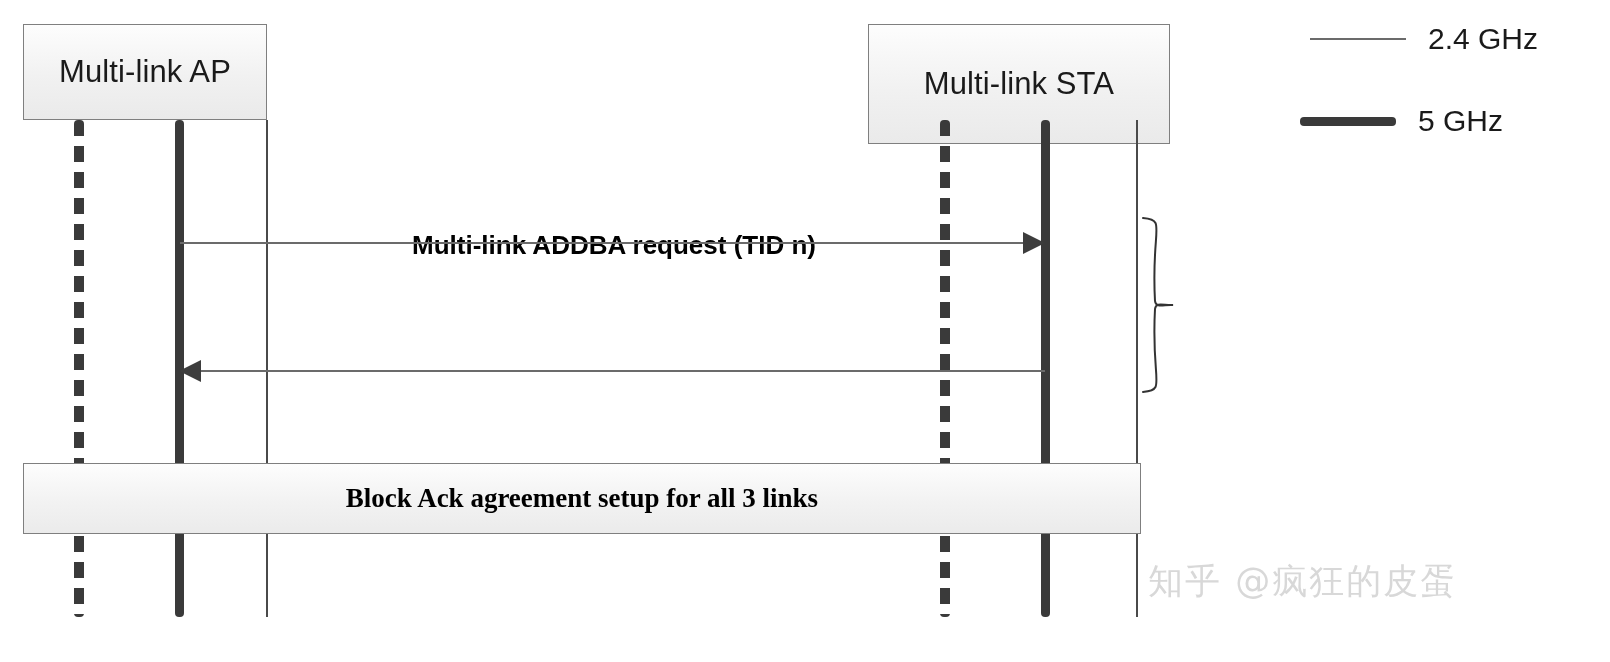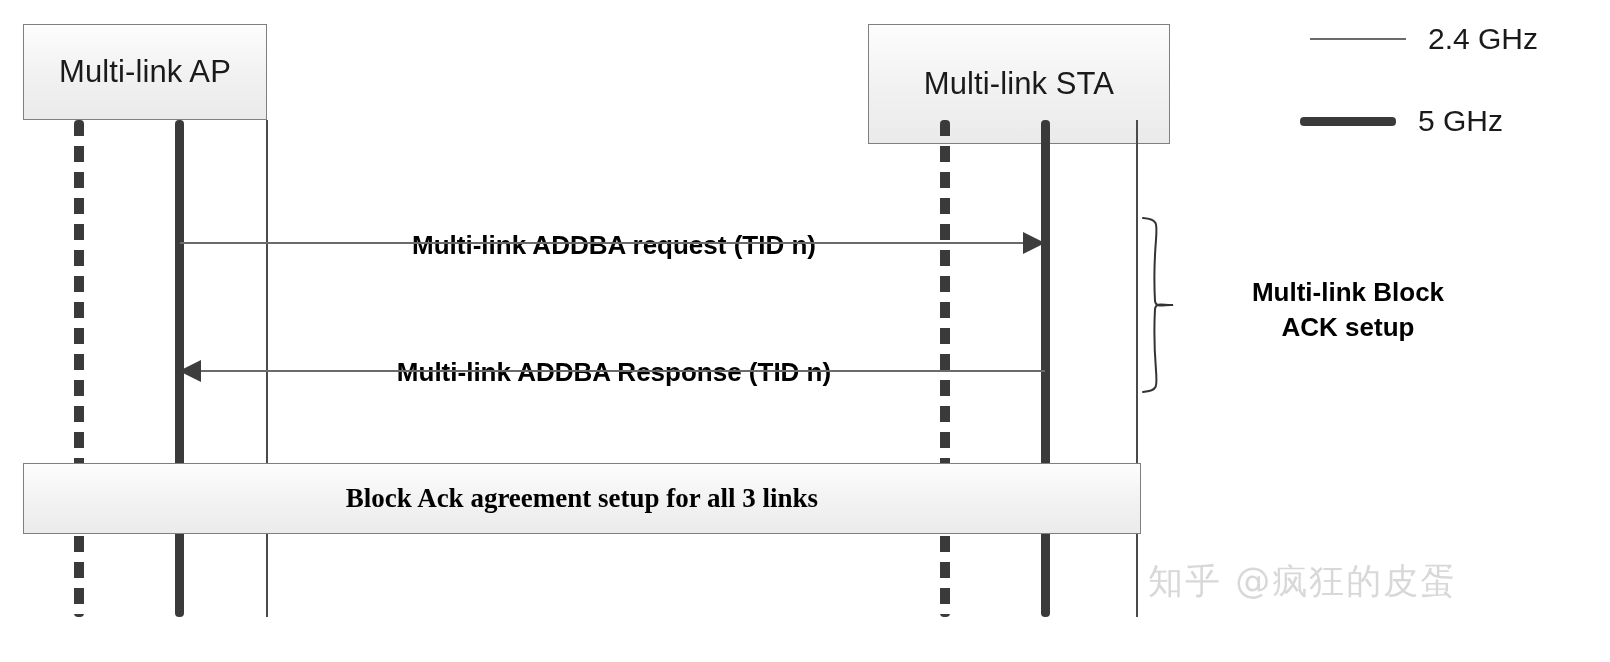--- a/index.html
+++ b/index.html
@@ -194,38 +194,33 @@
   <div class="lifeline thin" style="left:266px; top:120px; height:497px;"></div>
 
   <div class="lifeline dashed" style="left:940px; top:120px; height:497px;"></div>
   <div class="lifeline thick" style="left:1041px; top:120px; height:497px;"></div>
   <div class="lifeline thin" style="left:1136px; top:120px; height:497px;"></div>
 
   <div class="msg-label" style="left:183px; top:206px; width:862px;">Multi-link ADDBA request (TID n)</div>
   <div class="msg" style="left:180px; top:242px; width:845px;"></div>
   <div class="arrowhead right" style="left:1023px; top:232px;"></div>
 
-  <div class="msg-label" style="left:183px; top:333px; width:862px;">Multi-link ADDBA Response (TID n)</div>
   <div class="msg" style="left:201px; top:370px; width:844px;"></div>
   <div class="arrowhead left" style="left:179px; top:360px;"></div>
 
   <div class="banner" style="left:23px; top:463px; width:1118px; height:71px;font-family:Liberation Serif, serif;">
     <span class="banner-label">Block Ack agreement setup for all 3 links</span>
   </div>
 
   <div class="brace-wrap" style="left:1133px; top:215px; width:60px; height:180px;">
     <svg width="60" height="180" viewBox="0 0 60 180" fill="none">
       <path d="M10 3 C34 5, 18 12, 22 86 C23 94, 32 89, 40 90 C32 91, 23 86, 22 94 C18 168, 34 175, 10 177" stroke="#333333" stroke-width="2" fill="none" stroke-linecap="round"></path>
     </svg>
   </div>
 
-  <div class="annotation" style="left:1198px; top:275px; width:300px;">
-    <div>Multi-link  Block</div>
-    <div>ACK setup</div>
-  </div>
 
   <div class="legend" style="left:1300px; top:0px; width:300px; height:210px;">
 
     <div class="legend-row" style="left:10px; top:22px;">
       <span class="legend-sample">
         <span class="ls-thin"></span>
       </span>
       <span class="legend-text">2.4 GHz</span>
     </div>
 

